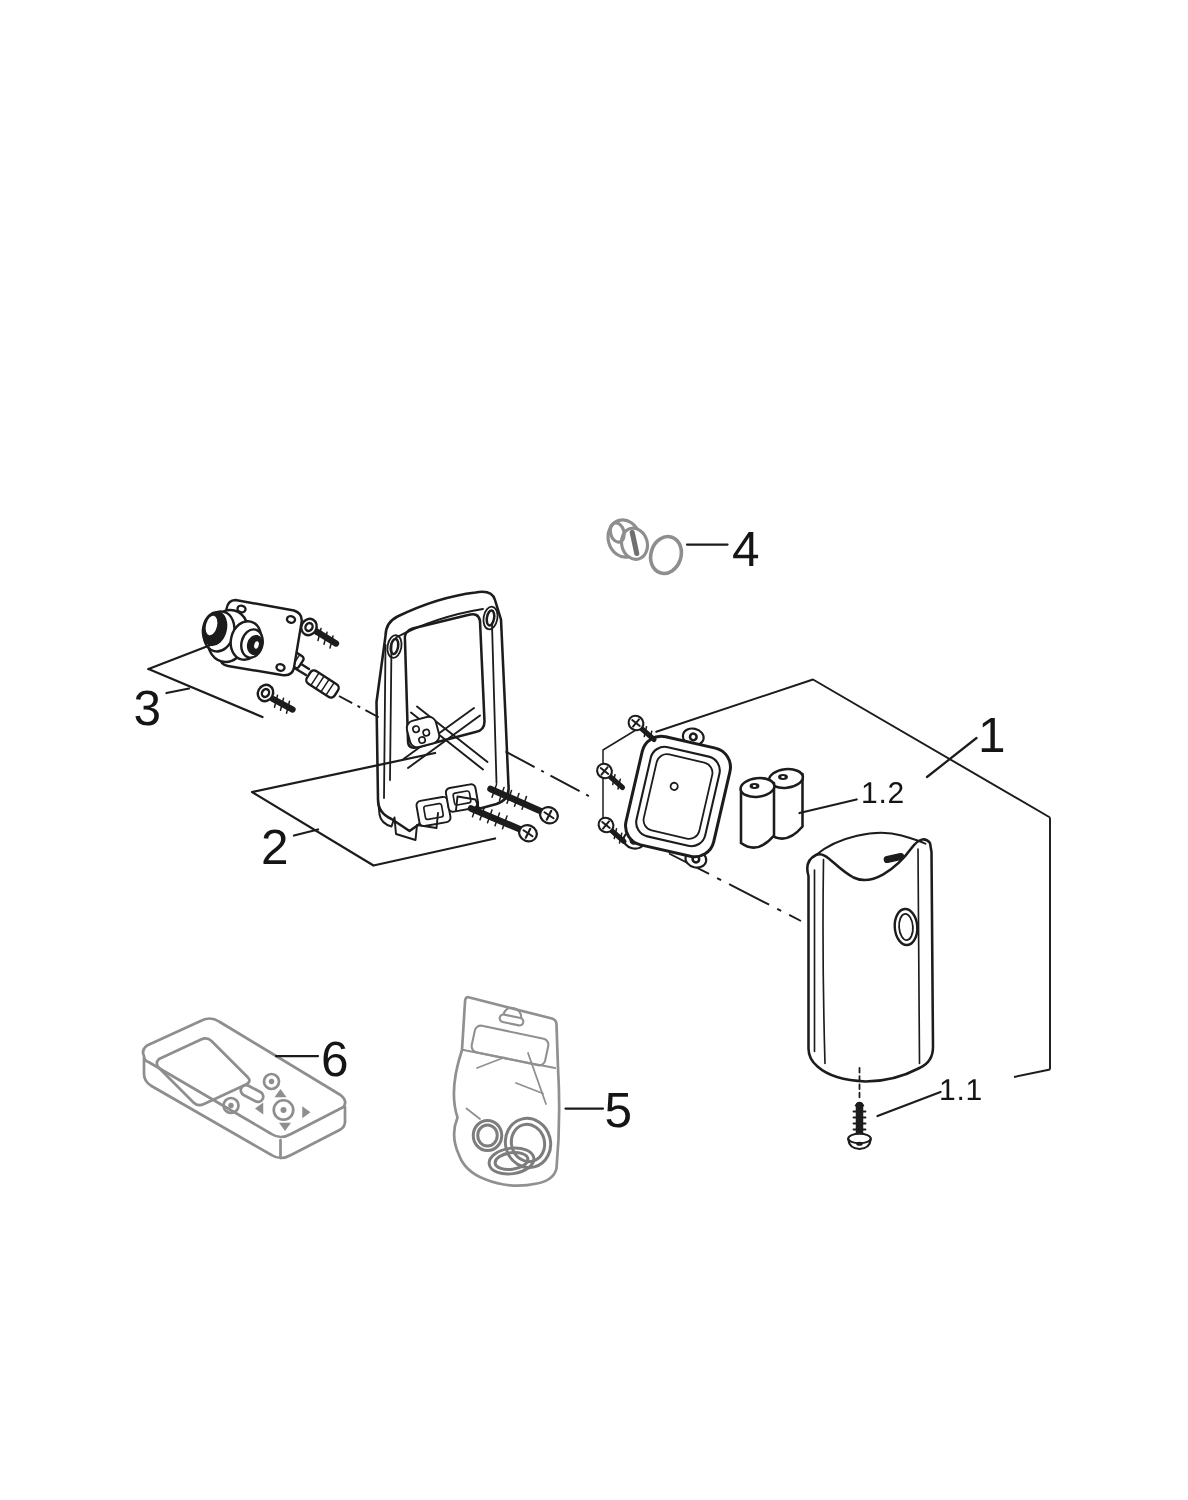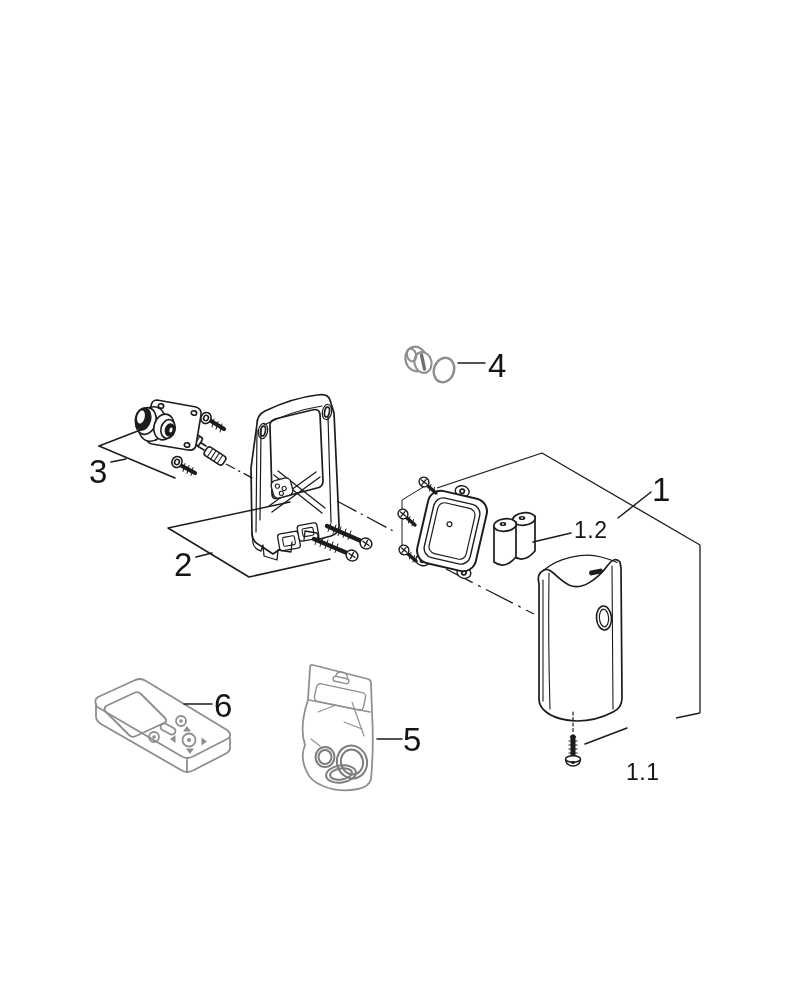--- a/index.html
+++ b/index.html
@@ -1,21 +1,21 @@
 <!DOCTYPE html>
 <html><head>
 <meta charset="utf-8">
 <style>
   html,body{margin:0;padding:0;background:#ffffff;}
   .stage{position:relative;width:792px;height:1000px;background:#ffffff;overflow:hidden;
          font-family:"Liberation Sans","DejaVu Sans",sans-serif;}
   .stage svg{position:absolute;left:0;top:0;}
   .callout{position:absolute;color:#151515;line-height:1;white-space:nowrap;user-select:none;}
   .lbl-lg{font-size:33px;}
-  .lbl-sm{font-size:23px;letter-spacing:.5px;}
+  .lbl-sm{font-size:20px;letter-spacing:.5px;}
 </style>
 </head>
 <body>
 
 <div class="stage">
 
 <svg width="792" height="1000" viewBox="0 0 792 1000">
 
   <g stroke="#1c1c1c" fill="none" stroke-width="1.6" stroke-linecap="round" stroke-linejoin="round">
 
@@ -292,20 +292,20 @@
     <line x1="458" y1="363" x2="485" y2="363"></line>
     <line x1="651" y1="492" x2="618" y2="518"></line>
     <line x1="571" y1="533" x2="533" y2="542"></line>
     <line x1="627" y1="728" x2="585" y2="744"></line>
     <line x1="184" y1="704" x2="212" y2="704"></line>
     <line x1="377" y1="739" x2="402" y2="739"></line>
   </g>
 </svg>
 
   <span class="callout lbl-lg" style="left:652px;top:473px;">1</span>
-  <span class="callout lbl-sm" style="left:626px;top:717px;margin-top:44px;">1.1</span>
+  <span class="callout lbl-sm" style="left:626px;top:717px;">1.1</span>
   <span class="callout lbl-sm" style="left:574px;top:519px;">1.2</span>
   <span class="callout lbl-lg" style="left:174px;top:548px;">2</span>
   <span class="callout lbl-lg" style="left:89px;top:455px;">3</span>
   <span class="callout lbl-lg" style="left:488px;top:349px;">4</span>
   <span class="callout lbl-lg" style="left:403px;top:723px;">5</span>
   <span class="callout lbl-lg" style="left:214px;top:689px;">6</span>
 </div>
 
 </body></html>

